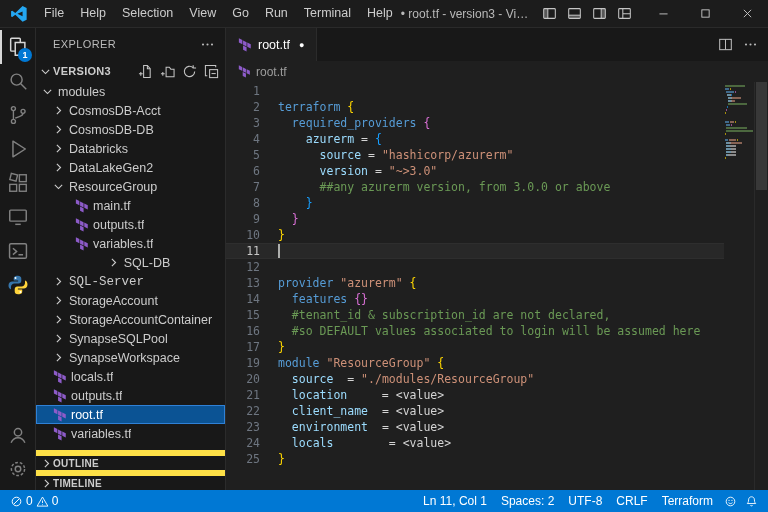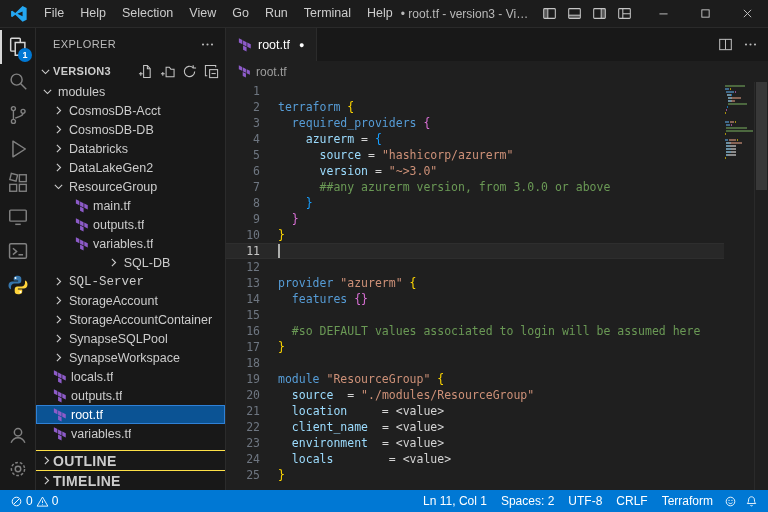--- a/index.html
+++ b/index.html
@@ -35,21 +35,21 @@
   .section-row{flex:0 0 22px;display:flex;align-items:center;padding:0 6px 0 3px;color:#cccccc}
   .section-label{font-size:11px;font-weight:700;letter-spacing:.3px;margin-left:1px}
   .section-actions{margin-left:auto;display:flex;align-items:center;gap:7px;color:#c5c5c5}
   .file-tree{flex:1;overflow:hidden}
   .tree-row{height:19px;display:flex;align-items:center;white-space:nowrap;overflow:hidden;font-size:12.5px;color:#cccccc}
   .tree-row.selected{background:#0b5394;box-shadow:inset 0 0 0 1px #2f81d6;color:#ffffff}
   .chev-spacer{flex:0 0 12px}
   .tree-row .icon{flex:0 0 auto}
   .tree-label{margin-left:4px;overflow:hidden;text-overflow:ellipsis}
   .sb-panels{flex:0 0 auto}
-  .sb-panel{height:20px;display:flex;align-items:center;border-top:1px solid #fde047;padding:0 4px;font-size:14px;font-weight:700;letter-spacing:.3px;color:#cccccc}
+  .sb-panel{height:20px;display:flex;align-items:center;border-top:6px solid #fde047;padding:0 4px;font-size:10px;font-weight:700;letter-spacing:.3px;color:#cccccc}
 
   
   .editor{flex:1;display:flex;flex-direction:column;min-width:0;background:#1f1f1f}
   .tabbar{flex:0 0 33px;background:#181818;display:flex;align-items:stretch}
   .tab{display:flex;align-items:center;gap:6px;padding:0 12px;background:#1f1f1f;color:#ffffff;font-size:12.5px;border-right:1px solid #2b2b2b}
   .tab-dot{color:#ffffff;font-size:9px;margin-left:3px}
   .tab-actions{margin-left:auto;display:flex;align-items:center;gap:10px;padding-right:10px;color:#bbbbbb}
   .breadcrumb{flex:0 0 21px;display:flex;align-items:center;gap:5px;padding:0 12px;font-size:12px;color:#9d9d9d}
   .code-wrap{flex:1;display:flex;min-height:0;font-family:"DejaVu Sans Mono",monospace;font-size:11.5px;line-height:16px;position:relative}
   .code-scroll{flex:1;overflow:hidden;padding-top:1px}
@@ -646,32 +646,29 @@
             <div class="code-line">
               <span class="line-num">13</span>
               <span class="line-content"><span style="color: rgb(86, 156, 214);">provider</span><span style="color: rgb(212, 212, 212);"> </span><span style="color: rgb(206, 145, 120);">"azurerm"</span><span style="color: rgb(212, 212, 212);"> </span><span style="color: rgb(255, 215, 0);">{</span></span>
             </div>
             <div class="code-line">
               <span class="line-num">14</span>
               <span class="line-content"><span style="color: rgb(212, 212, 212);">  </span><span style="color: rgb(86, 156, 214);">features</span><span style="color: rgb(212, 212, 212);"> </span><span style="color: rgb(218, 112, 214);">{}</span></span>
             </div>
             <div class="code-line">
               <span class="line-num">15</span>
+              <span class="line-content"><span style="color: rgb(212, 212, 212);">  </span><span style="color: rgb(106, 153, 85);">#tenant_id &amp; subscription_id are not declared,</span></span>
             </div>
             <div class="code-line">
               <span class="line-num">16</span>
               <span class="line-content"><span style="color: rgb(212, 212, 212);">  </span><span style="color: rgb(106, 153, 85);">#so DEFAULT values associated to login will be assumed here</span></span>
             </div>
             <div class="code-line">
               <span class="line-num">17</span>
               <span class="line-content"><span style="color: rgb(255, 215, 0);">}</span></span>
-            </div>
-            <div class="code-line">
-              <span class="line-num">18</span>
-              <span class="line-content"></span>
             </div>
             <div class="code-line">
               <span class="line-num">19</span>
               <span class="line-content"><span style="color: rgb(86, 156, 214);">module</span><span style="color: rgb(212, 212, 212);"> </span><span style="color: rgb(206, 145, 120);">"ResourceGroup"</span><span style="color: rgb(212, 212, 212);"> </span><span style="color: rgb(255, 215, 0);">{</span></span>
             </div>
             <div class="code-line">
               <span class="line-num">20</span>
               <span class="line-content"><span style="color: rgb(212, 212, 212);">  </span><span style="color: rgb(156, 220, 254);">source</span><span style="color: rgb(212, 212, 212);">  = </span><span style="color: rgb(206, 145, 120);">"./modules/ResourceGroup"</span></span>
             </div>
             <div class="code-line">

